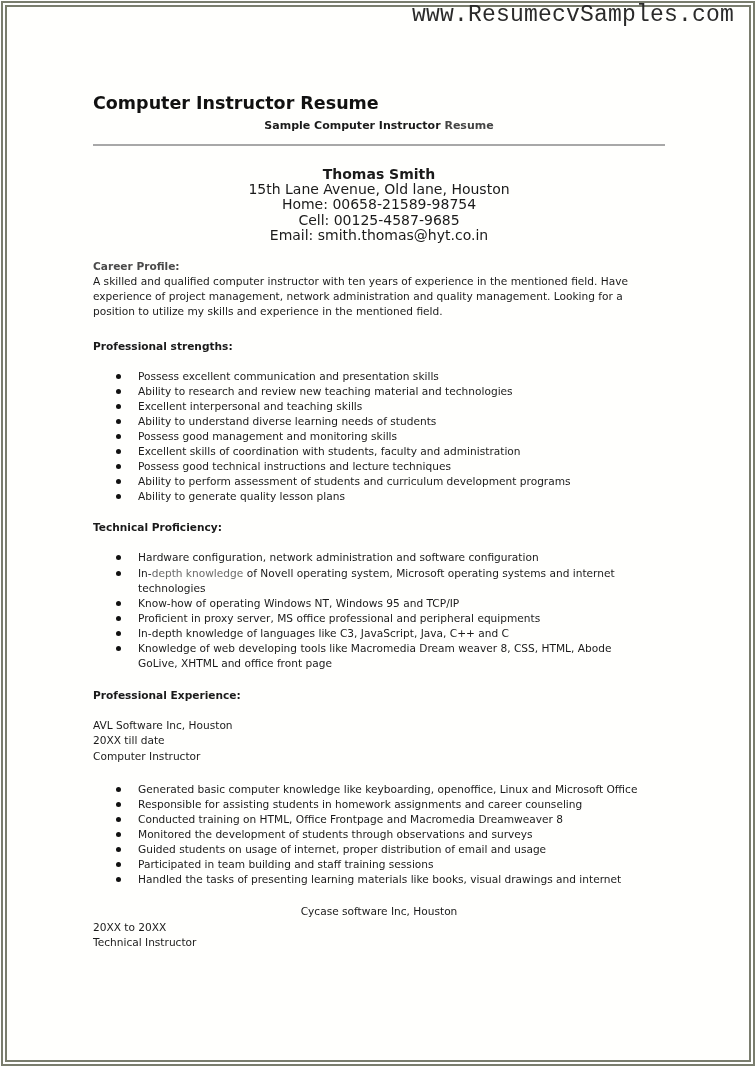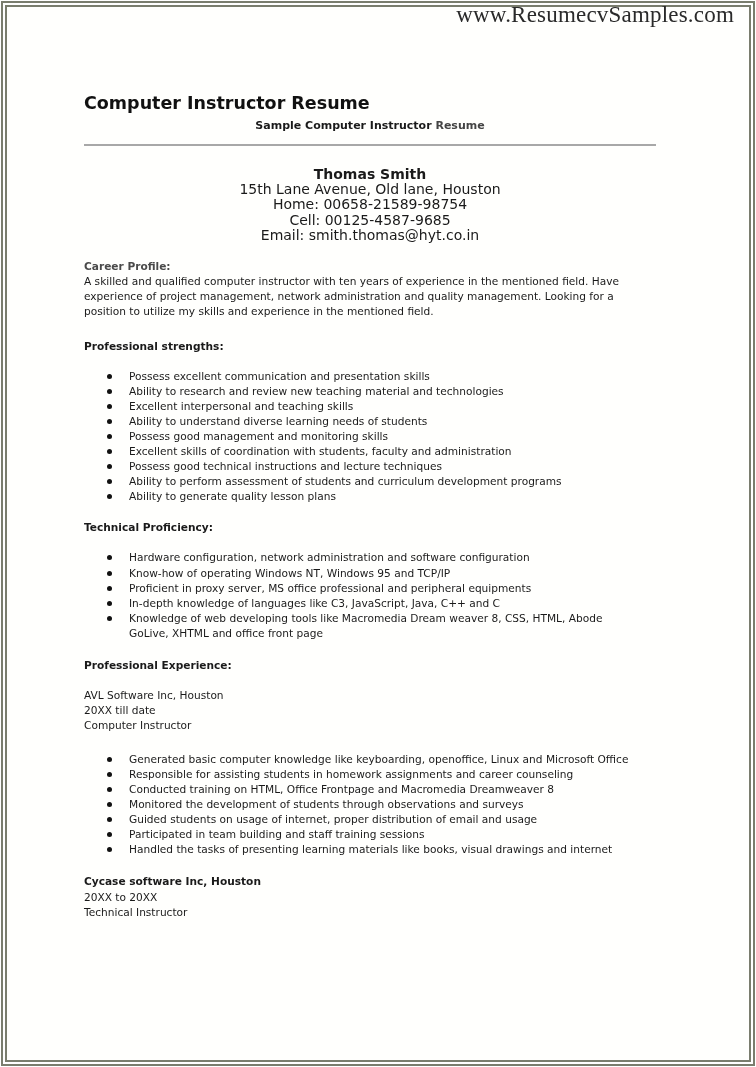--- a/index.html
+++ b/index.html
@@ -12,24 +12,24 @@
     }
     .frame-inner {
       position: absolute; left: 5px; top: 5px; width: 746px; height: 1057px;
       border: 2px solid #7a7d6e;
       background: #fffffd;
     }
 
     .watermark {
       position: absolute; right: 22px; top: 2px;
       font-size: 23px; color: #2a2a2a; letter-spacing: 0.2px;
-      font-family: Liberation Serif, serif;
+      font-family: Liberation Mono, monospace;
     }
 
-    .doc { position: absolute; left: 84px; top: 92px; width: 572px; font-size: 10.6px; line-height: 15px; }
+    .doc { position: absolute; left: 93px; top: 92px; width: 572px; font-size: 10.6px; line-height: 15px; }
 
     .doc-title { font-size: 17.5px; font-weight: bold; color: #111; line-height: 22px; }
     .doc-subtitle { text-align: center; font-size: 11px; font-weight: bold; margin-top: 4px; line-height: 16px; }
     .doc-subtitle .light { font-weight: bold; color: #444; }
     .rule { height: 2px; background: #a8a8a8; margin-top: 10px; width: 572px; }
 
     .contact { text-align: center; margin-top: 21px; font-size: 14px; line-height: 15.2px; }
     .contact .name { font-weight: bold; }
 
     .section-head { font-weight: bold; font-size: 10.6px; line-height: 15px; }
@@ -38,21 +38,21 @@
 
     ul.bullets { list-style: none; margin-top: 15px; }
     ul.bullets li { position: relative; padding-left: 45px; line-height: 15.1px; }
     ul.bullets li::before {
       content: ""; position: absolute; left: 23px; top: 5px;
       width: 5px; height: 5px; border-radius: 50%; background: #111;
     }
     .gray { color: #6a6a6a; }
 
     .plain-line { line-height: 15.2px; }
-    .bold { font-weight: bold; }
+    .bold { font-weight: normal; text-align: center; }
   </style>
 </head>
 <body>
 
 <div class="frame-outer"></div>
 <div class="frame-inner"></div>
 
 <div class="watermark">www.ResumecvSamples.com</div>
 
 <div class="doc">
@@ -88,20 +88,23 @@
       <li>Possess good technical instructions and lecture techniques</li>
       <li>Ability to perform assessment of students and curriculum development programs</li>
       <li>Ability to generate quality lesson plans</li>
     </ul>
   </div>
 
   <div style="margin-top:16px;">
     <div class="section-head">Technical Proficiency:</div>
     <ul class="bullets">
       <li>Hardware configuration, network administration and software configuration</li>
+      <li>
+        <span>In-</span><span class="gray">depth knowledge</span><span> of Novell operating system, Microsoft operating systems and internet technologies</span>
+      </li>
       <li>Know-how of operating Windows NT, Windows 95 and TCP/IP</li>
       <li>Proficient in proxy server, MS office professional and peripheral equipments</li>
       <li>In-depth knowledge of languages like C3, JavaScript, Java, C++ and C</li>
       <li style="padding-right:40px;">Knowledge of web developing tools like Macromedia Dream weaver 8, CSS, HTML, Abode GoLive, XHTML and office front page</li>
     </ul>
   </div>
 
   <div style="margin-top:17px;">
     <div class="section-head">Professional Experience:</div>
 

